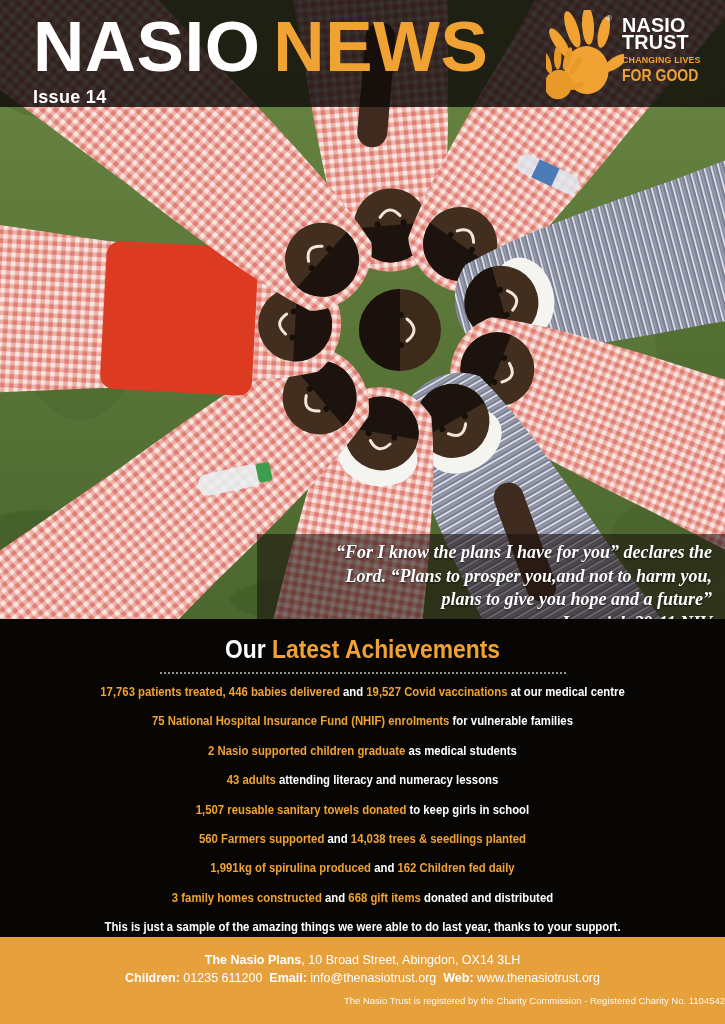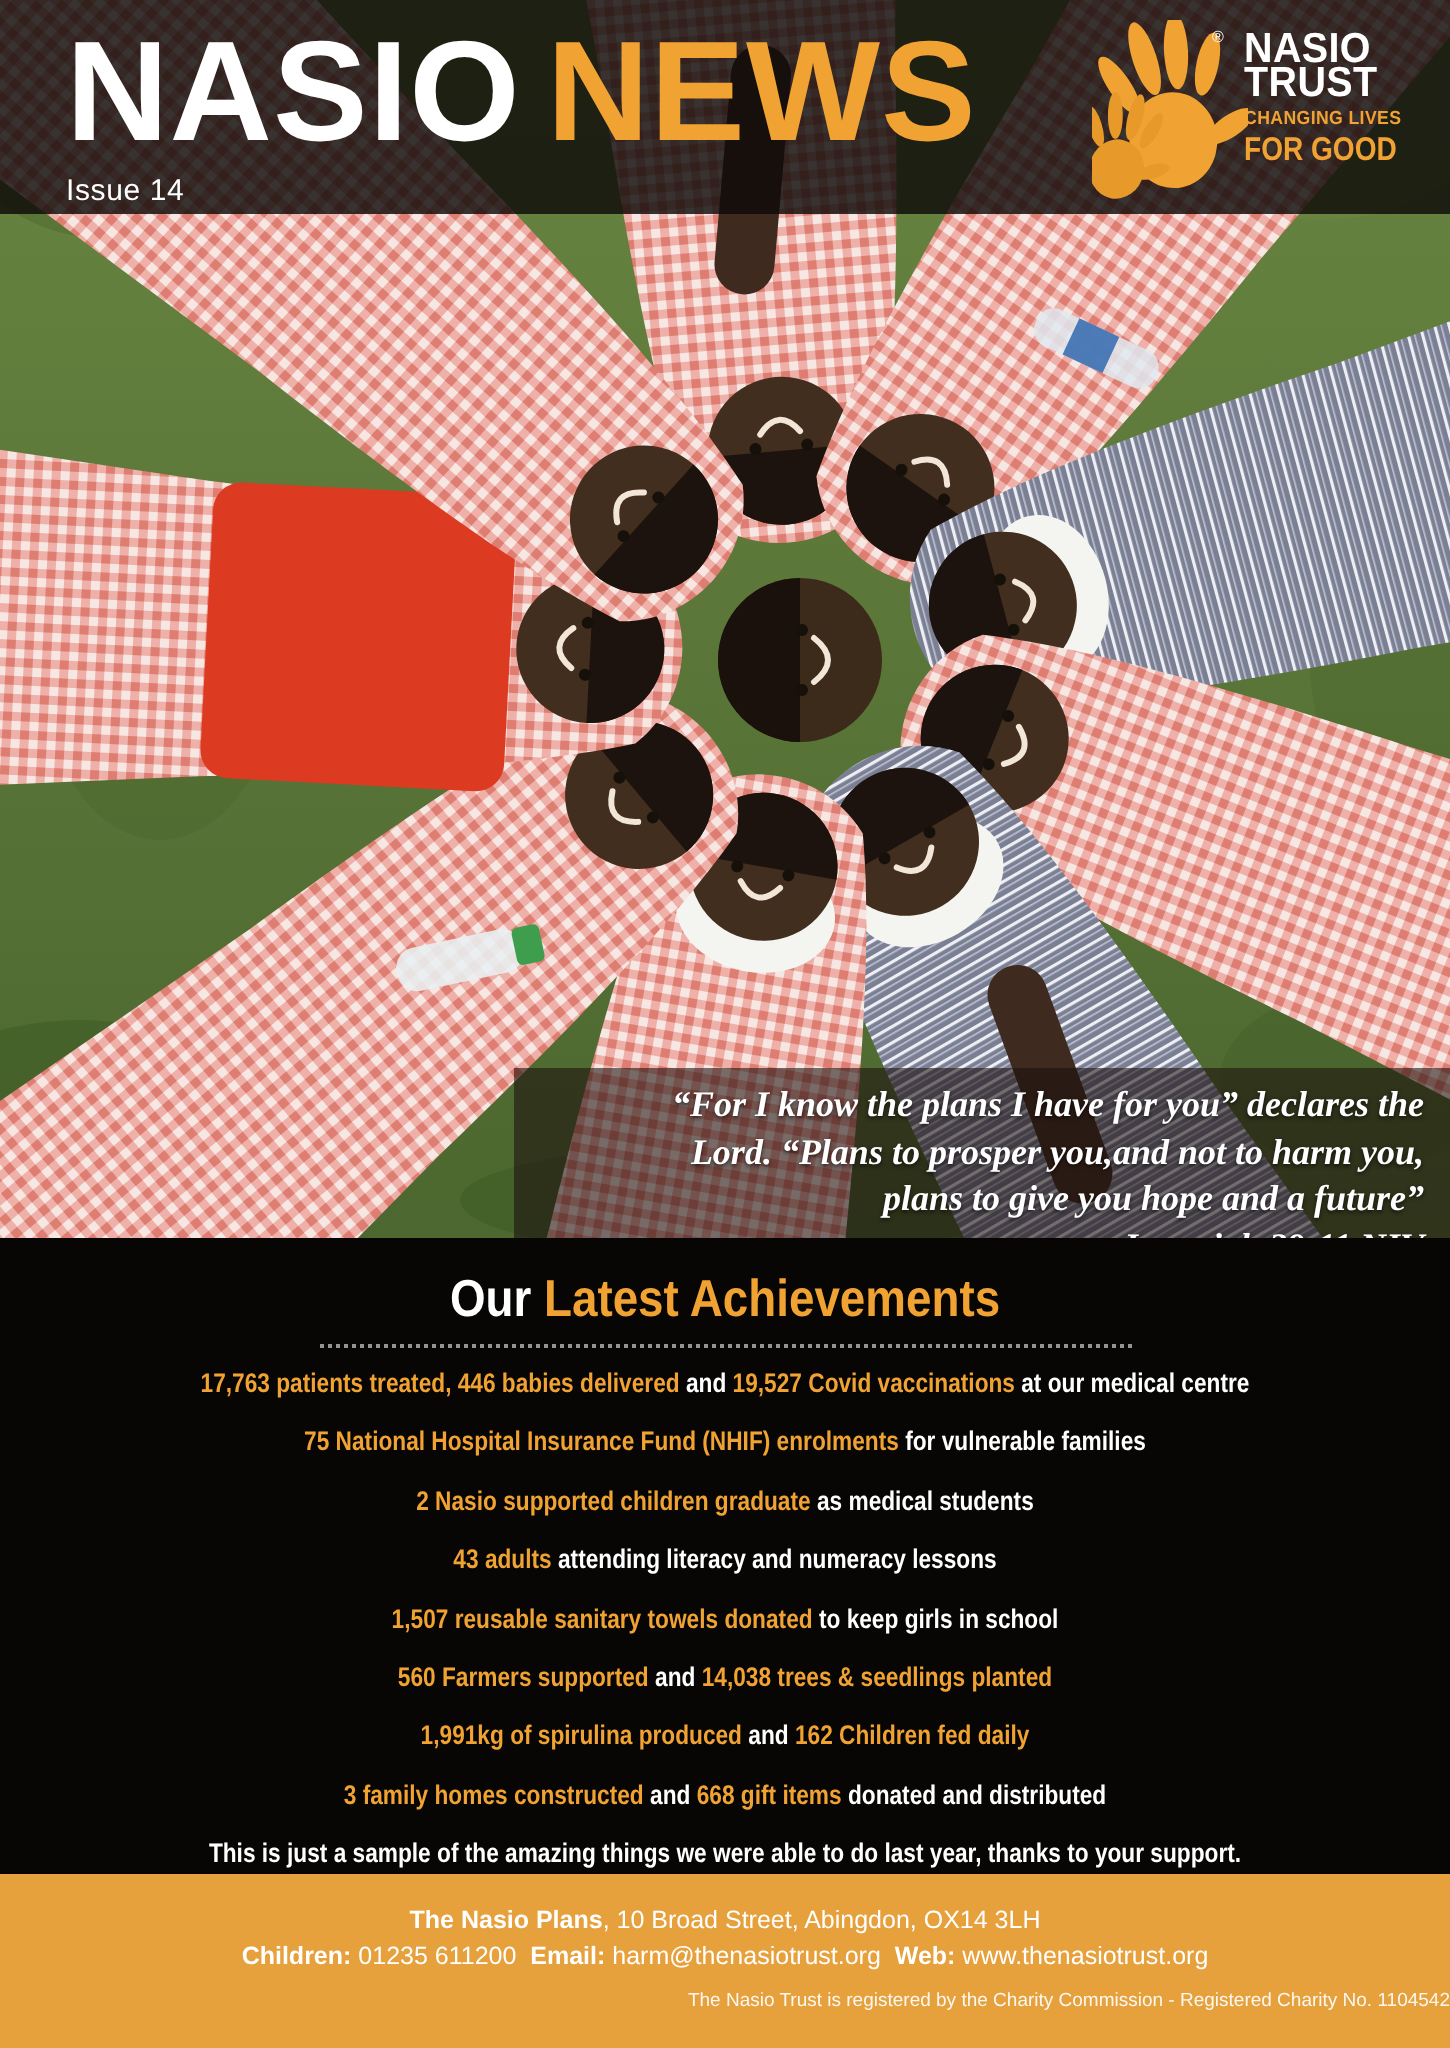--- a/index.html
+++ b/index.html
@@ -9,21 +9,21 @@
   
   .photo-area{position:absolute;left:0;top:0;width:725px;height:619px;overflow:hidden;}
   .photo-area svg{position:absolute;left:0;top:0;}
 
   
   .masthead-bar{position:absolute;left:0;top:0;width:725px;height:107px;
                 background:rgba(13,10,9,0.82);}
   .masthead{position:absolute;left:33px;top:16px;color:#fff;}
   .masthead-title{font-size:71px;line-height:0.88;font-weight:bold;letter-spacing:0.5px;white-space:pre;}
   .masthead-title .t-orange{color:var(--orange);margin-left:13px;}
-  .issue{font-size:15px;font-weight:normal;margin-top:9px;letter-spacing:0.3px;}
+  .issue{font-size:18px;font-weight:bold;margin-top:9px;letter-spacing:0.3px;}
 
   
   .logo{position:absolute;left:546px;top:10px;width:172px;height:96px;}
   .logo-hands{position:absolute;left:0;top:0;}
   .logo-reg{position:absolute;left:60px;top:4px;font-size:8px;color:#fff;}
   .logo-text{position:absolute;left:76px;top:7px;}
   .logo-name{font-size:21px;line-height:16.5px;font-weight:bold;color:#fff;
              transform:scaleX(.94);transform-origin:left;letter-spacing:0.2px;}
   .logo-tag1{font-size:9.5px;font-weight:bold;color:var(--orange);margin-top:4px;
              transform:scaleX(.93);transform-origin:left;letter-spacing:0.2px;}
@@ -247,17 +247,17 @@
         <div class="ach-line"><span class="c-orange">1,507 reusable sanitary towels donated</span><span class="c-white"> to keep girls in school</span></div>
         <div class="ach-line"><span class="c-orange">560 Farmers supported</span><span class="c-white"> and </span><span class="c-orange">14,038 trees &amp; seedlings planted</span></div>
         <div class="ach-line"><span class="c-orange">1,991kg of spirulina produced</span><span class="c-white"> and </span><span class="c-orange">162 Children fed daily</span></div>
         <div class="ach-line"><span class="c-orange">3 family homes constructed</span><span class="c-white"> and </span><span class="c-orange">668 gift items</span><span class="c-white"> donated and distributed</span></div>
         <div class="ach-line"><span class="c-white">This is just a sample of the amazing things we were able to do last year, thanks to your support.</span></div>
       </div>
   </section>
 
   <footer class="footer">
     <div class="f-line f1"><span class="bold">The Nasio Plans</span><span>, 10 Broad Street, Abingdon, OX14 3LH</span></div>
-    <div class="f-line f2"><span class="bold">Children: </span><span>01235 611200  </span><span class="bold">Email: </span><span>harm@thenasiotrust.org  </span><span class="bold">Web: </span><span>www.thenasiotrust.org</span></div>
+    <div class="f-line f2"><span class="bold">Children: </span><span>01235 611200  </span><span class="bold">Email: </span><span>info@thenasiotrust.org  </span><span class="bold">Web: </span><span>www.thenasiotrust.org</span></div>
     <div class="f-line f3">The Nasio Trust is registered by the Charity Commission - Registered Charity No. 1104542</div>
   </footer>
 
 </div>
 
 </body></html>

